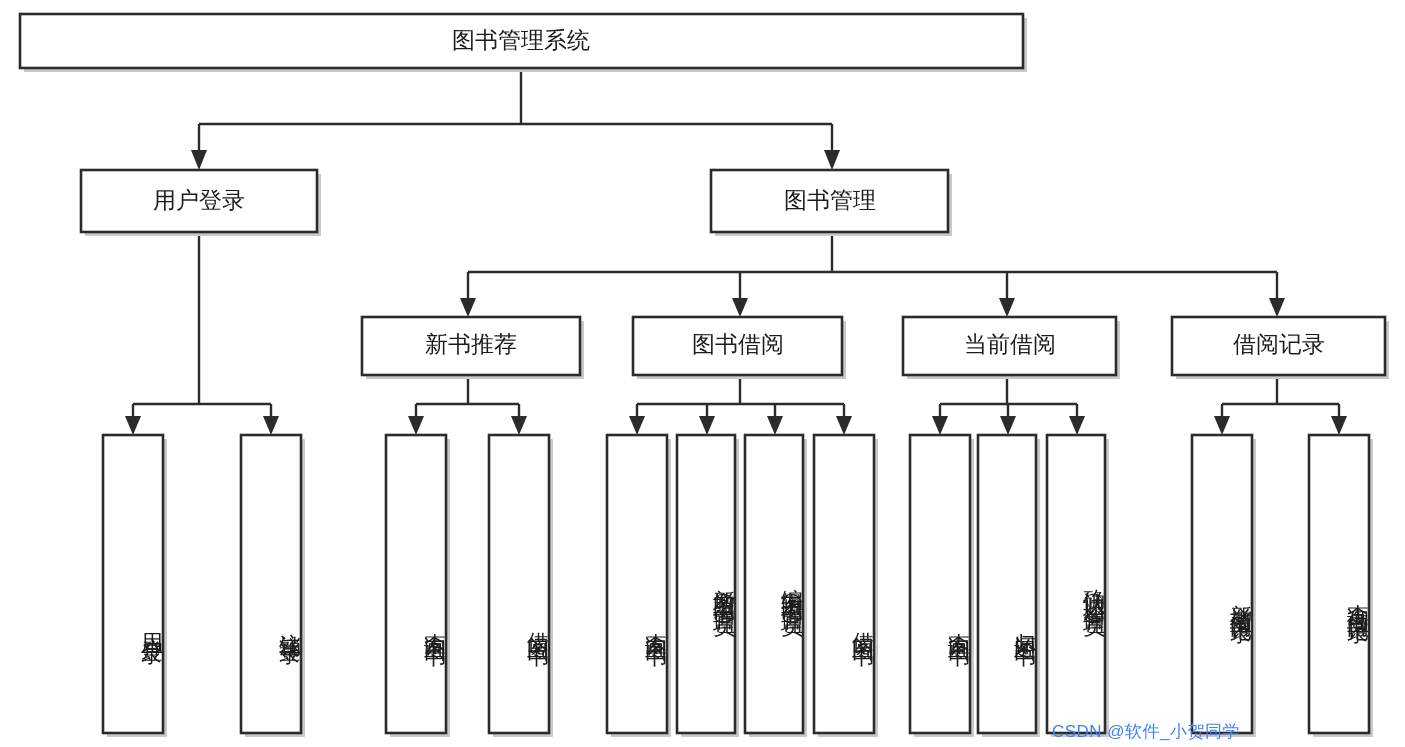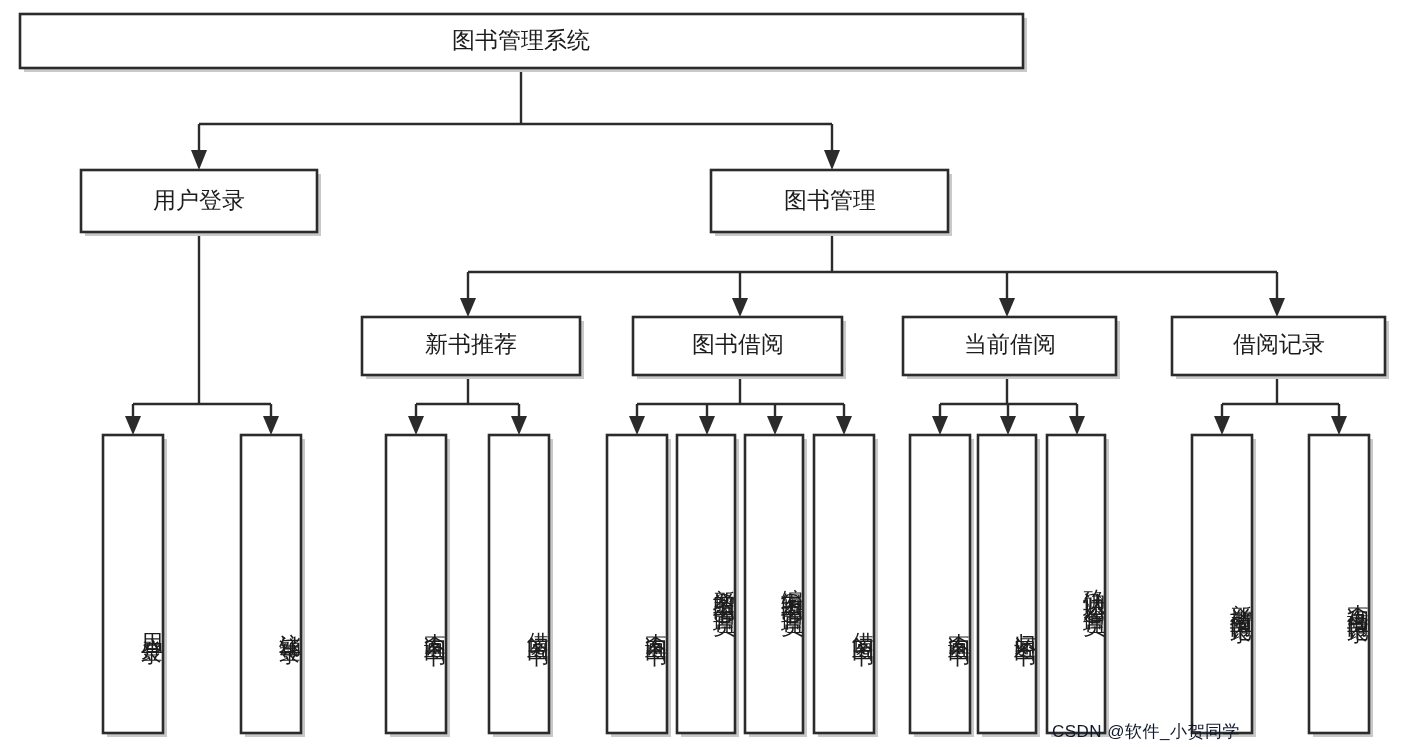--- a/index.html
+++ b/index.html
@@ -69,21 +69,21 @@
     justify-content: center;
     pointer-events: none;
     white-space: nowrap;
   }
   .watermark {
     position: absolute;
     right: 8px;
     bottom: 4px;
     font-family: "Liberation Sans", "DejaVu Sans", sans-serif;
     font-size: 17px;
-    color: #0f172a;
+    color: #3b82f6;
     letter-spacing: 0.5px;
     user-select: none;
     white-space: nowrap;
     margin-left: 24px;
   }
 </style>
 </head>
 <body>
 
 <div id="diagram-root">

